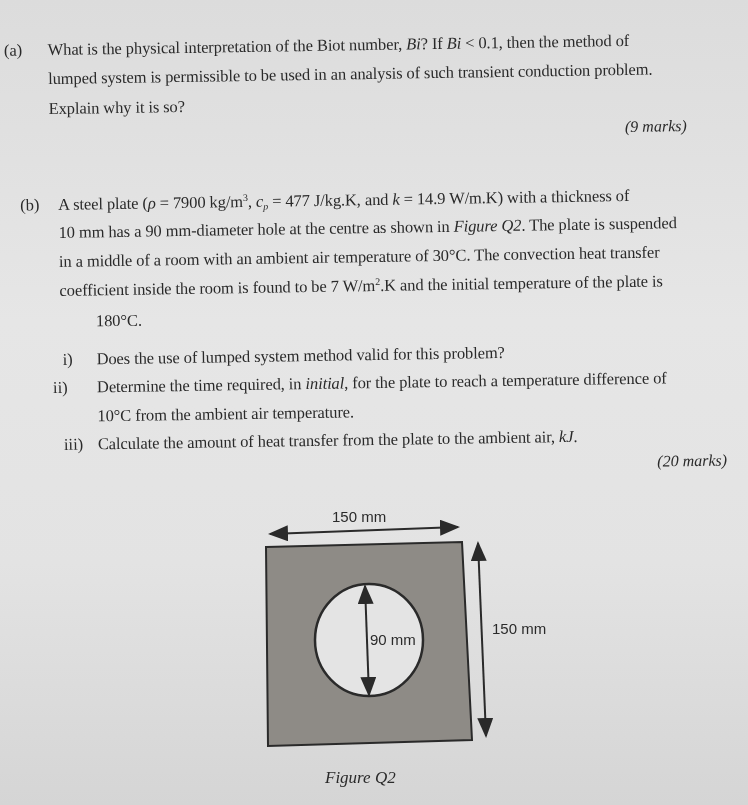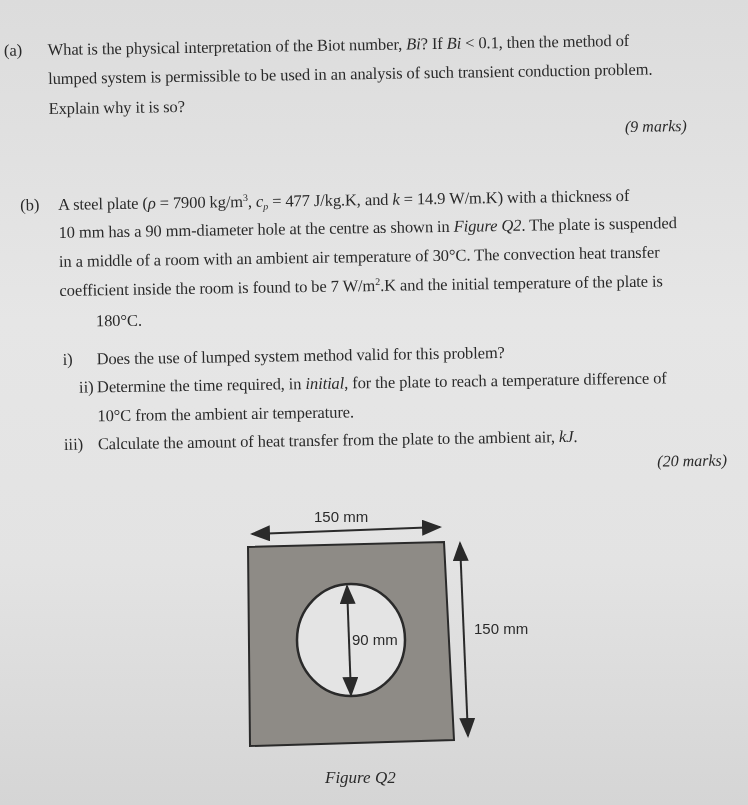--- a/index.html
+++ b/index.html
@@ -10,21 +10,21 @@
     color:#2a2a2a;
     position:relative;
   }
   .page { position:absolute; inset:0; transform: rotate(-0.9deg); transform-origin: 50% 40%; }
   .line { position:absolute; font-size:16.5px; white-space:nowrap; letter-spacing:-0.1px; }
   .label { position:absolute; font-size:16.5px; }
   .marks { position:absolute; font-size:16px; font-style:italic; }
   i { font-style:italic; }
   sup { font-size:10px; vertical-align: 6px; line-height:0; }
   sub { font-size:10px; vertical-align:-3px; line-height:0; }
-  .figure { position:absolute; left:244px; top:500px; width:320px; height:260px; }
+  .figure { position:absolute; left:262px; top:500px; width:320px; height:260px; }
   .fig-label { font-family:"Liberation Sans", sans-serif; font-size:15px; fill:#2a2a2a; }
   .caption { position:absolute; left:325px; top:768px; font-size:17px; font-style:italic; }
 </style>
 </head>
 <body>
 
 <div class="page">
 
   <span class="label" style="left:0px;top:35px;">. (a)</span>
   <div class="line" style="left:52px;top:35px;"><span>What is the physical interpretation of the Biot number, </span><i>Bi</i><span>? If </span><i>Bi</i><span> &lt; 0.1, then the method of</span></div>
@@ -35,21 +35,21 @@
   <span class="label" style="left:22px;top:190px;">(b)</span>
   <div class="line" style="left:60px;top:190px;"><span>A steel plate (</span><i>ρ</i><span> = 7900 kg/m</span><sup>3</sup><span>, </span><i>c</i><sub><i>p</i></sub><span> = 477 J/kg.K, and </span><i>k</i><span> = 14.9 W/m.K) with a thickness of</span></div>
   <div class="line" style="left:60px;top:218px;"><span>10 mm has a 90 mm-diameter hole at the centre as shown in </span><i>Figure Q2</i><span>. The plate is suspended</span></div>
   <div class="line" style="left:60px;top:247px;">in a middle of a room with an ambient air temperature of 30°C. The convection heat transfer</div>
   <div class="line" style="left:60px;top:276px;"><span>coefficient inside the room is found to be 7 W/m</span><sup>2</sup><span>.K and the initial temperature of the plate is</span></div>
   <div class="line" style="left:60px;top:307px;margin-left:36px;">180°C.</div>
 
   <span class="label" style="left:62px;top:345px;">i)</span>
   <div class="line" style="left:96px;top:345px;">Does the use of lumped system method valid for this problem?</div>
 
-  <span class="label" style="left:78px;top:373px;">ii)</span>
+  <span class="label" style="left:52px;top:373px;">ii)</span>
   <div class="line" style="left:96px;top:373px;"><span>Determine the time required, in </span><i>initial</i><span>, for the plate to reach a temperature difference of</span></div>
   <div class="line" style="left:96px;top:402px;">10°C from the ambient air temperature.</div>
 
   <span class="label" style="left:62px;top:430px;">iii)</span>
   <div class="line" style="left:96px;top:430px;"><span>Calculate the amount of heat transfer from the plate to the ambient air, </span><i>kJ</i><span>.</span></div>
 
   <div class="marks" style="left:655px;top:457px;">(20 marks)</div>
 </div>
 
 <div class="figure">

